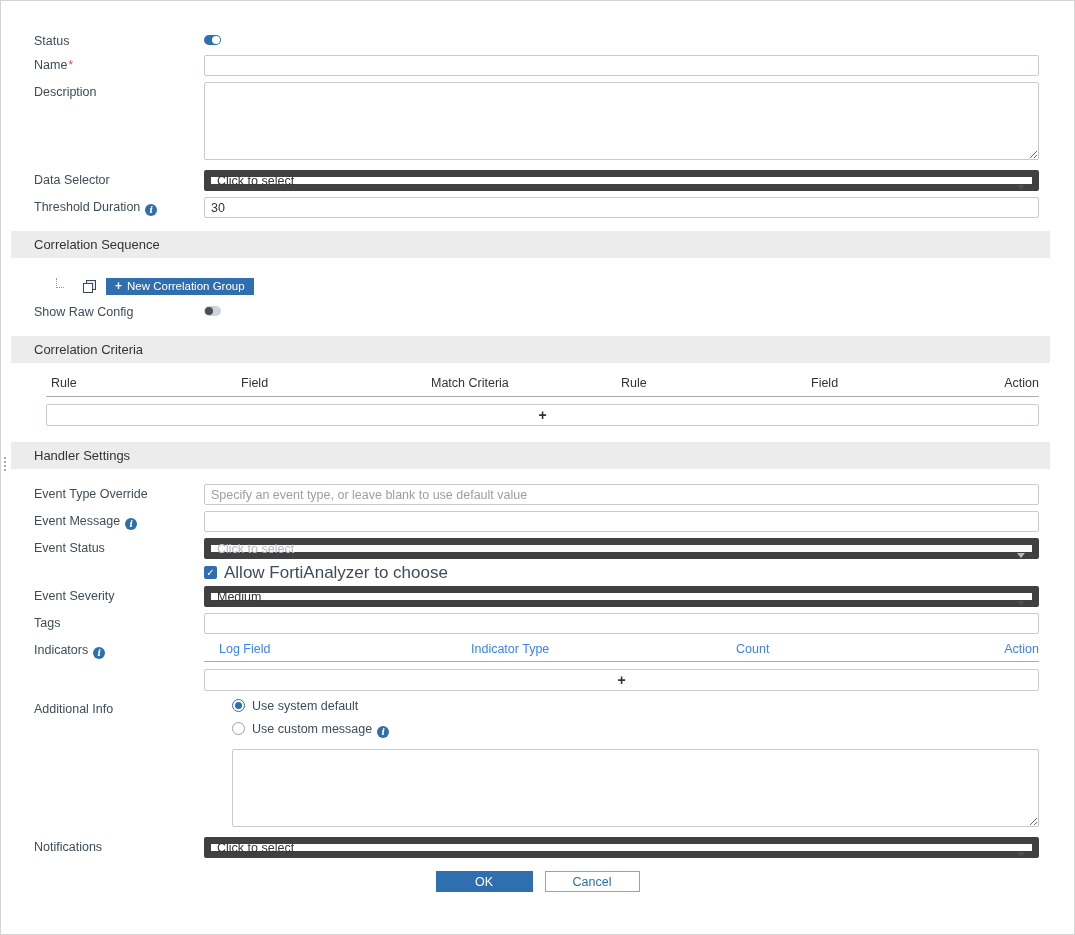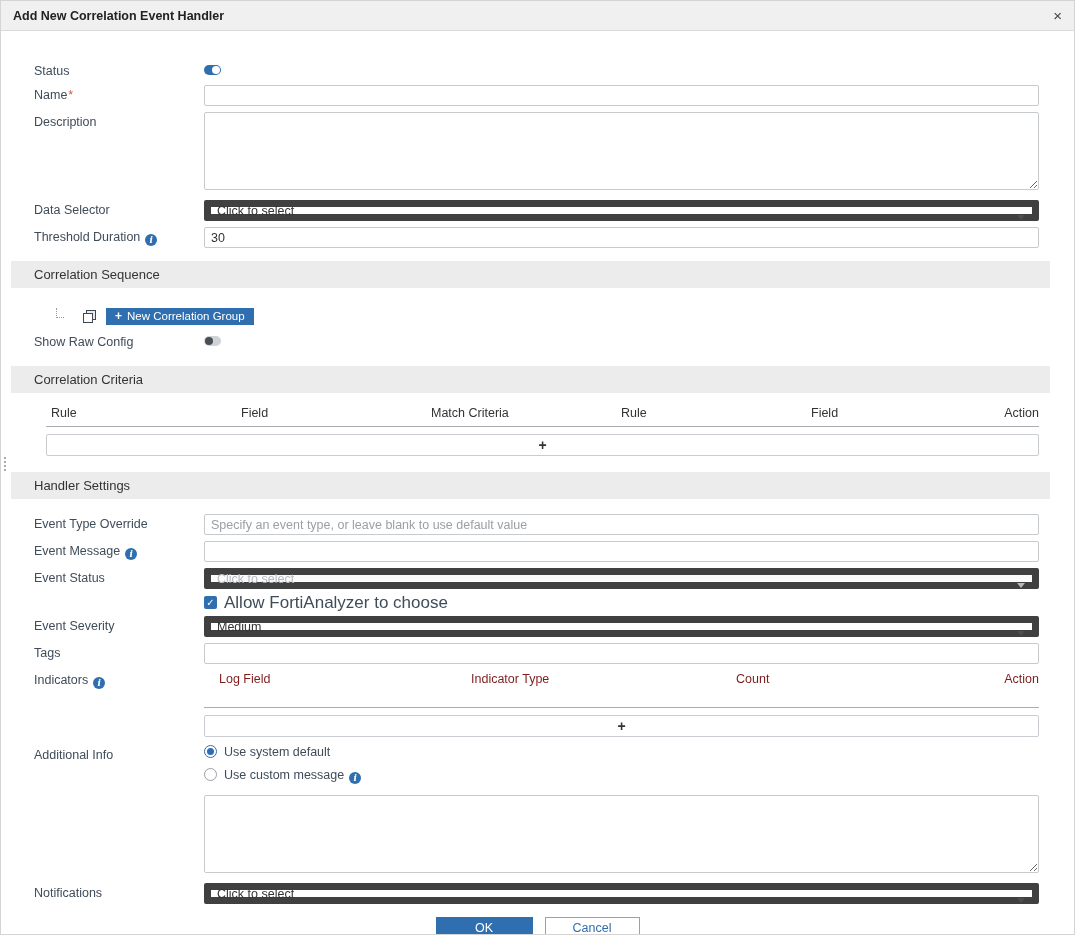--- a/index.html
+++ b/index.html
@@ -65,21 +65,21 @@
 
   
   .row.first-setting { margin-top:15px; }
 
   
   .checkline { display:flex; align-items:center; gap:7px; height:15px; }
   .checkbox { width:13px; height:13px; background:#2f6fb0; border-radius:2px; color:#fff; font-size:10px; line-height:13px; text-align:center; cursor:pointer; }
   .checklabel { font-size:17px; color:#3f4c5a; }
 
   
-  .ind-head { display:grid; grid-template-columns:252px 265px 1fr 60px; padding:2px 0 21px 15px; border-bottom:1px solid #a9adb2; font-size:12.5px; color:#7f1d1d; }
+  .ind-head { display:grid; grid-template-columns:252px 265px 1fr 60px; padding:2px 0 5px 15px; border-bottom:1px solid #a9adb2; font-size:12.5px; color:#3b82f6; }
   .ind-head .cell:last-child { text-align:right; }
   .ind-plus { margin-top:7px; height:22px; border:1px solid #c9ccd0; border-radius:2px; display:flex; align-items:center; justify-content:center; font-size:14px; font-weight:700; color:#333; cursor:pointer; }
 
   
   .radio-row { display:flex; gap:7px; height:16px; margin-bottom:7px; }
   .radio { position:relative; width:13px; height:13px; border-radius:50%; border:1px solid #9aa0a6; background:#fff; cursor:pointer; flex:0 0 13px; }
   .radio.selected { border-color:#2f6fb0; }
   .radio.selected::after { content:""; position:absolute; left:2px; top:2px; width:7px; height:7px; border-radius:50%; background:#2f6fb0; }
   .radio-label { font-size:12.5px; color:#3f4c5a; }
   .addl-ta { margin-top:4px; }
@@ -93,24 +93,20 @@
 
   
   .resize-handle { position:absolute; left:1px; top:456px; width:6px; display:flex; flex-direction:column; align-items:center; gap:2px; cursor:row-resize; }
   .resize-handle .dot { width:2px; height:2px; border-radius:50%; background:#8f8f8f; }
 </style>
 </head>
 <body>
 
 <div class="app">
 
-  <div class="titlebar">
-    <span class="title">Add New Correlation Event Handler</span>
-    <span class="close">×</span>
-  </div>
 
   <div class="resize-handle">
     <span class="dot"></span>
       <span class="dot"></span>
       <span class="dot"></span>
       <span class="dot"></span>
   </div>
 
   <div class="content">
 
@@ -250,21 +246,21 @@
         <div class="ind-head">
           <span class="cell">Log Field</span>
           <span class="cell">Indicator Type</span>
           <span class="cell">Count</span>
           <span class="cell">Action</span>
         </div>
         <div class="ind-plus">+</div>
       </div>
     </div>
 
-    <div class="row" style="margin-top:8px;">
+    <div class="row" style="margin-top:8px;gap:28px;">
       <div class="lbl">Additional Info</div>
       <div class="ctl">
         <div class="radio-row">
           <span class="radio selected"></span>
           <span class="radio-label">Use system default</span>
         </div>
         <div class="radio-row">
           <span class="radio"></span>
           <span class="radio-label">
             <span>Use custom message</span><span class="info">i</span>

